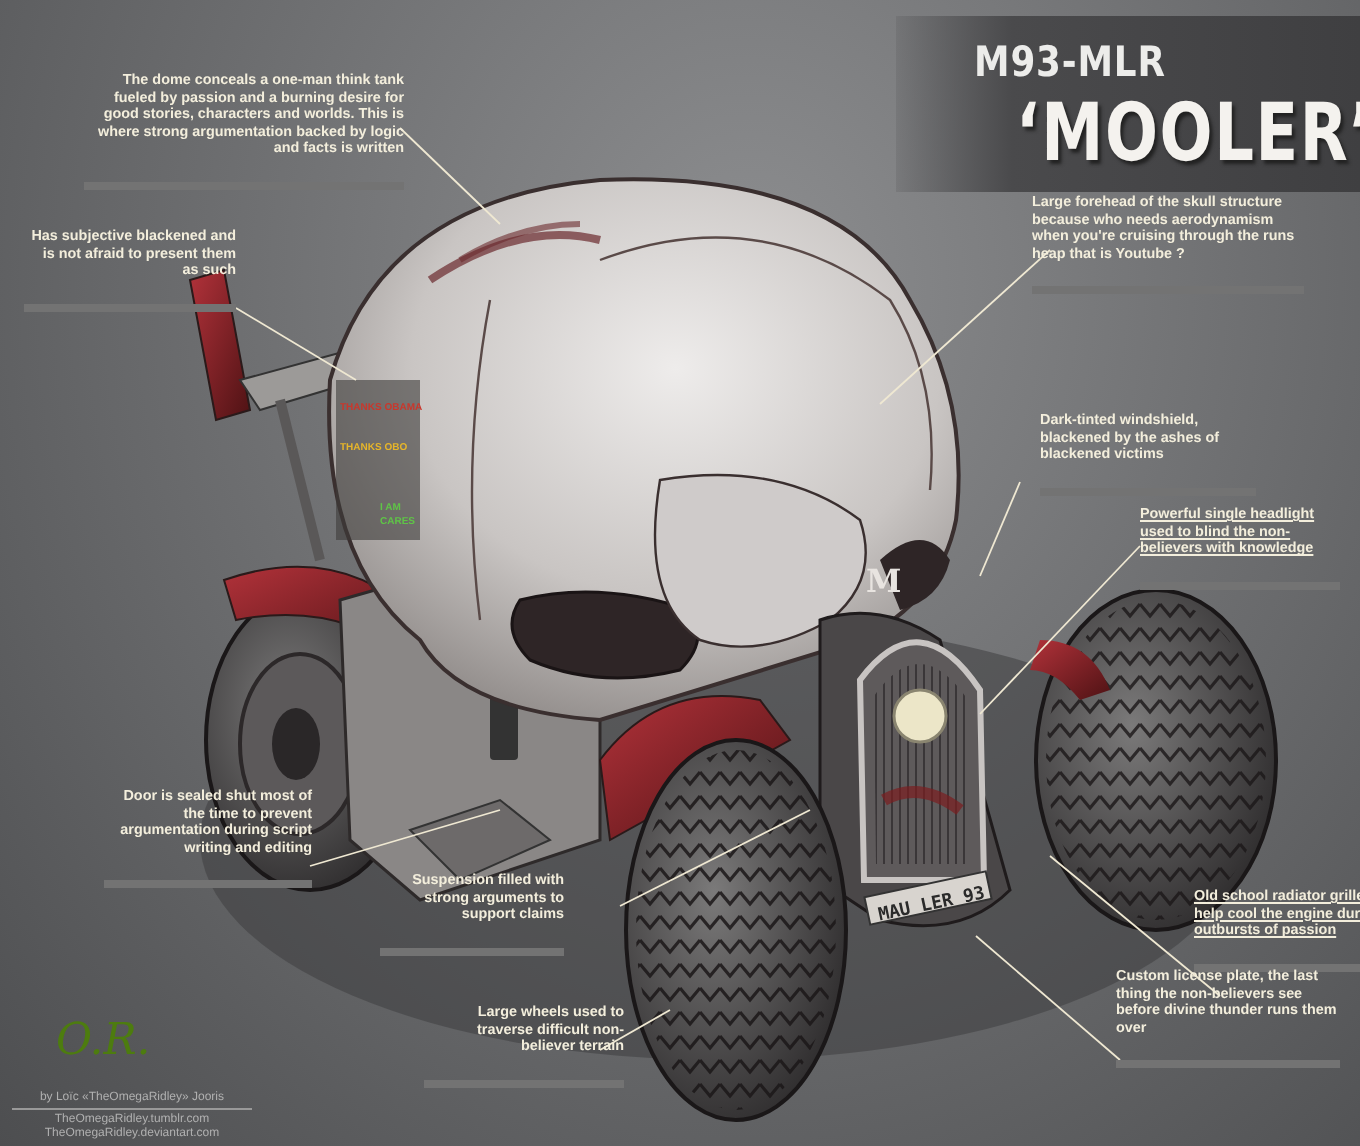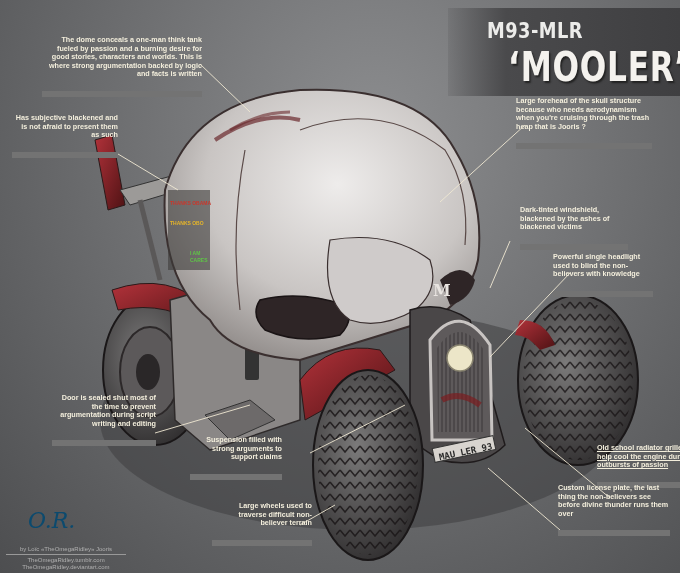--- a/index.html
+++ b/index.html
@@ -7,27 +7,27 @@
     background:radial-gradient(ellipse at 55% 25%, #8d8e90 0%, #707173 45%, #4d4e50 100%);
     font-family:"Liberation Sans", sans-serif;}
   .title-band{position:absolute;left:448px;top:8px;width:232px;height:88px;
     background:linear-gradient(90deg, rgba(80,80,82,0.2) 0%, #4a4a4c 25%, #3f3f41 100%);}
   .title-small{position:absolute;left:487px;top:19px;font-family:"DejaVu Sans", sans-serif;font-weight:bold;
     font-size:21px;color:#ececea;letter-spacing:0.5px;transform:scaleX(0.85);transform-origin:left;}
   .title-big{position:absolute;left:508px;top:44px;font-family:"DejaVu Sans", sans-serif;font-weight:bold;
     font-size:40px;color:#f4f2ee;letter-spacing:1px;transform:scaleX(0.78);transform-origin:left;
     text-shadow:2px 2px 2px #222;}
   .note{position:absolute;font-size:7.2px;line-height:8.6px;color:#f3eedc;font-weight:bold;
-    padding-bottom:12px;border-bottom:6px solid #737373;}
+    padding-bottom:12px;border-bottom:4px solid #737373;}
   .note.r{text-align:right;}
   .note.l{text-align:left;}
   svg.art{position:absolute;left:0;top:0;}
   .credit{position:absolute;left:6px;top:546px;font-size:6px;color:#b0b0b0;text-align:center;line-height:7px;width:120px;}
   .credit .byline{border-bottom:1px solid #999;padding-bottom:1px;margin-bottom:2px;}
-  .sig{position:absolute;left:28px;top:508px;font-family:"DejaVu Serif", serif;font-style:italic;font-size:22px;color:#0c4a6e;}
+  .sig{position:absolute;left:28px;top:508px;font-family:"DejaVu Serif", serif;font-style:italic;font-size:22px;color:#4d7c0f;}
 </style>
 </head>
 <body>
 
 <div class="title-band"></div>
 <div class="title-small">M93-MLR</div>
 <div class="title-big">‘MOOLER’</div>
 
 <svg class="art" width="680" height="573" viewBox="0 0 680 573">
   <defs>
@@ -130,23 +130,23 @@
     <line x1="155" y1="433" x2="250" y2="405"></line>
     <line x1="310" y1="453" x2="405" y2="405"></line>
     <line x1="610" y1="498" x2="525" y2="428"></line>
     <line x1="560" y1="530" x2="488" y2="468"></line>
     <line x1="300" y1="525" x2="335" y2="505"></line>
   </g>
 </svg>
 
 <div class="note r" style="left:42px;top:36px;width:160px;">The dome conceals a one-man think tank fueled by passion and a burning desire for good stories, characters and worlds. This is where strong argumentation backed by logic and facts is written</div>
 <div class="note r" style="left:12px;top:114px;width:106px;">Has subjective blackened and is not afraid to present them as such</div>
-<div class="note l" style="left:516px;top:97px;width:136px;">Large forehead of the skull structure because who needs aerodynamism when you're cruising through the trash heap that is Jooris ?</div>
+<div class="note l" style="left:516px;top:97px;width:136px;">Large forehead of the skull structure because who needs aerodynamism when you're cruising through the runs heap that is Youtube ?</div>
 <div class="note l" style="left:520px;top:206px;width:108px;">Dark-tinted windshield, blackened by the ashes of blackened victims</div>
-<div class="note l" style="left:553px;top:253px;width:100px;">Powerful single headlight used to blind the non-believers with knowledge</div>
+<div class="note l" style="left:570px;top:253px;width:100px;text-decoration:underline;">Powerful single headlight used to blind the non-believers with knowledge</div>
 <div class="note r" style="left:52px;top:394px;width:104px;">Door is sealed shut most of the time to prevent argumentation during script writing and editing</div>
 <div class="note r" style="left:190px;top:436px;width:92px;">Suspension filled with strong arguments to support claims</div>
 <div class="note l" style="left:597px;top:444px;width:96px;text-decoration:underline;">Old school radiator grille to help cool the engine during outbursts of passion</div>
 <div class="note l" style="left:558px;top:484px;width:112px;">Custom license plate, the last thing the non-believers see before divine thunder runs them over</div>
 <div class="note r" style="left:212px;top:502px;width:100px;">Large wheels used to traverse difficult non-believer terrain</div>
 
 <div class="sig">O.R.</div>
 <div class="credit">
   <div class="byline">by Loïc «TheOmegaRidley» Jooris</div>
   <div>TheOmegaRidley.tumblr.com</div>

